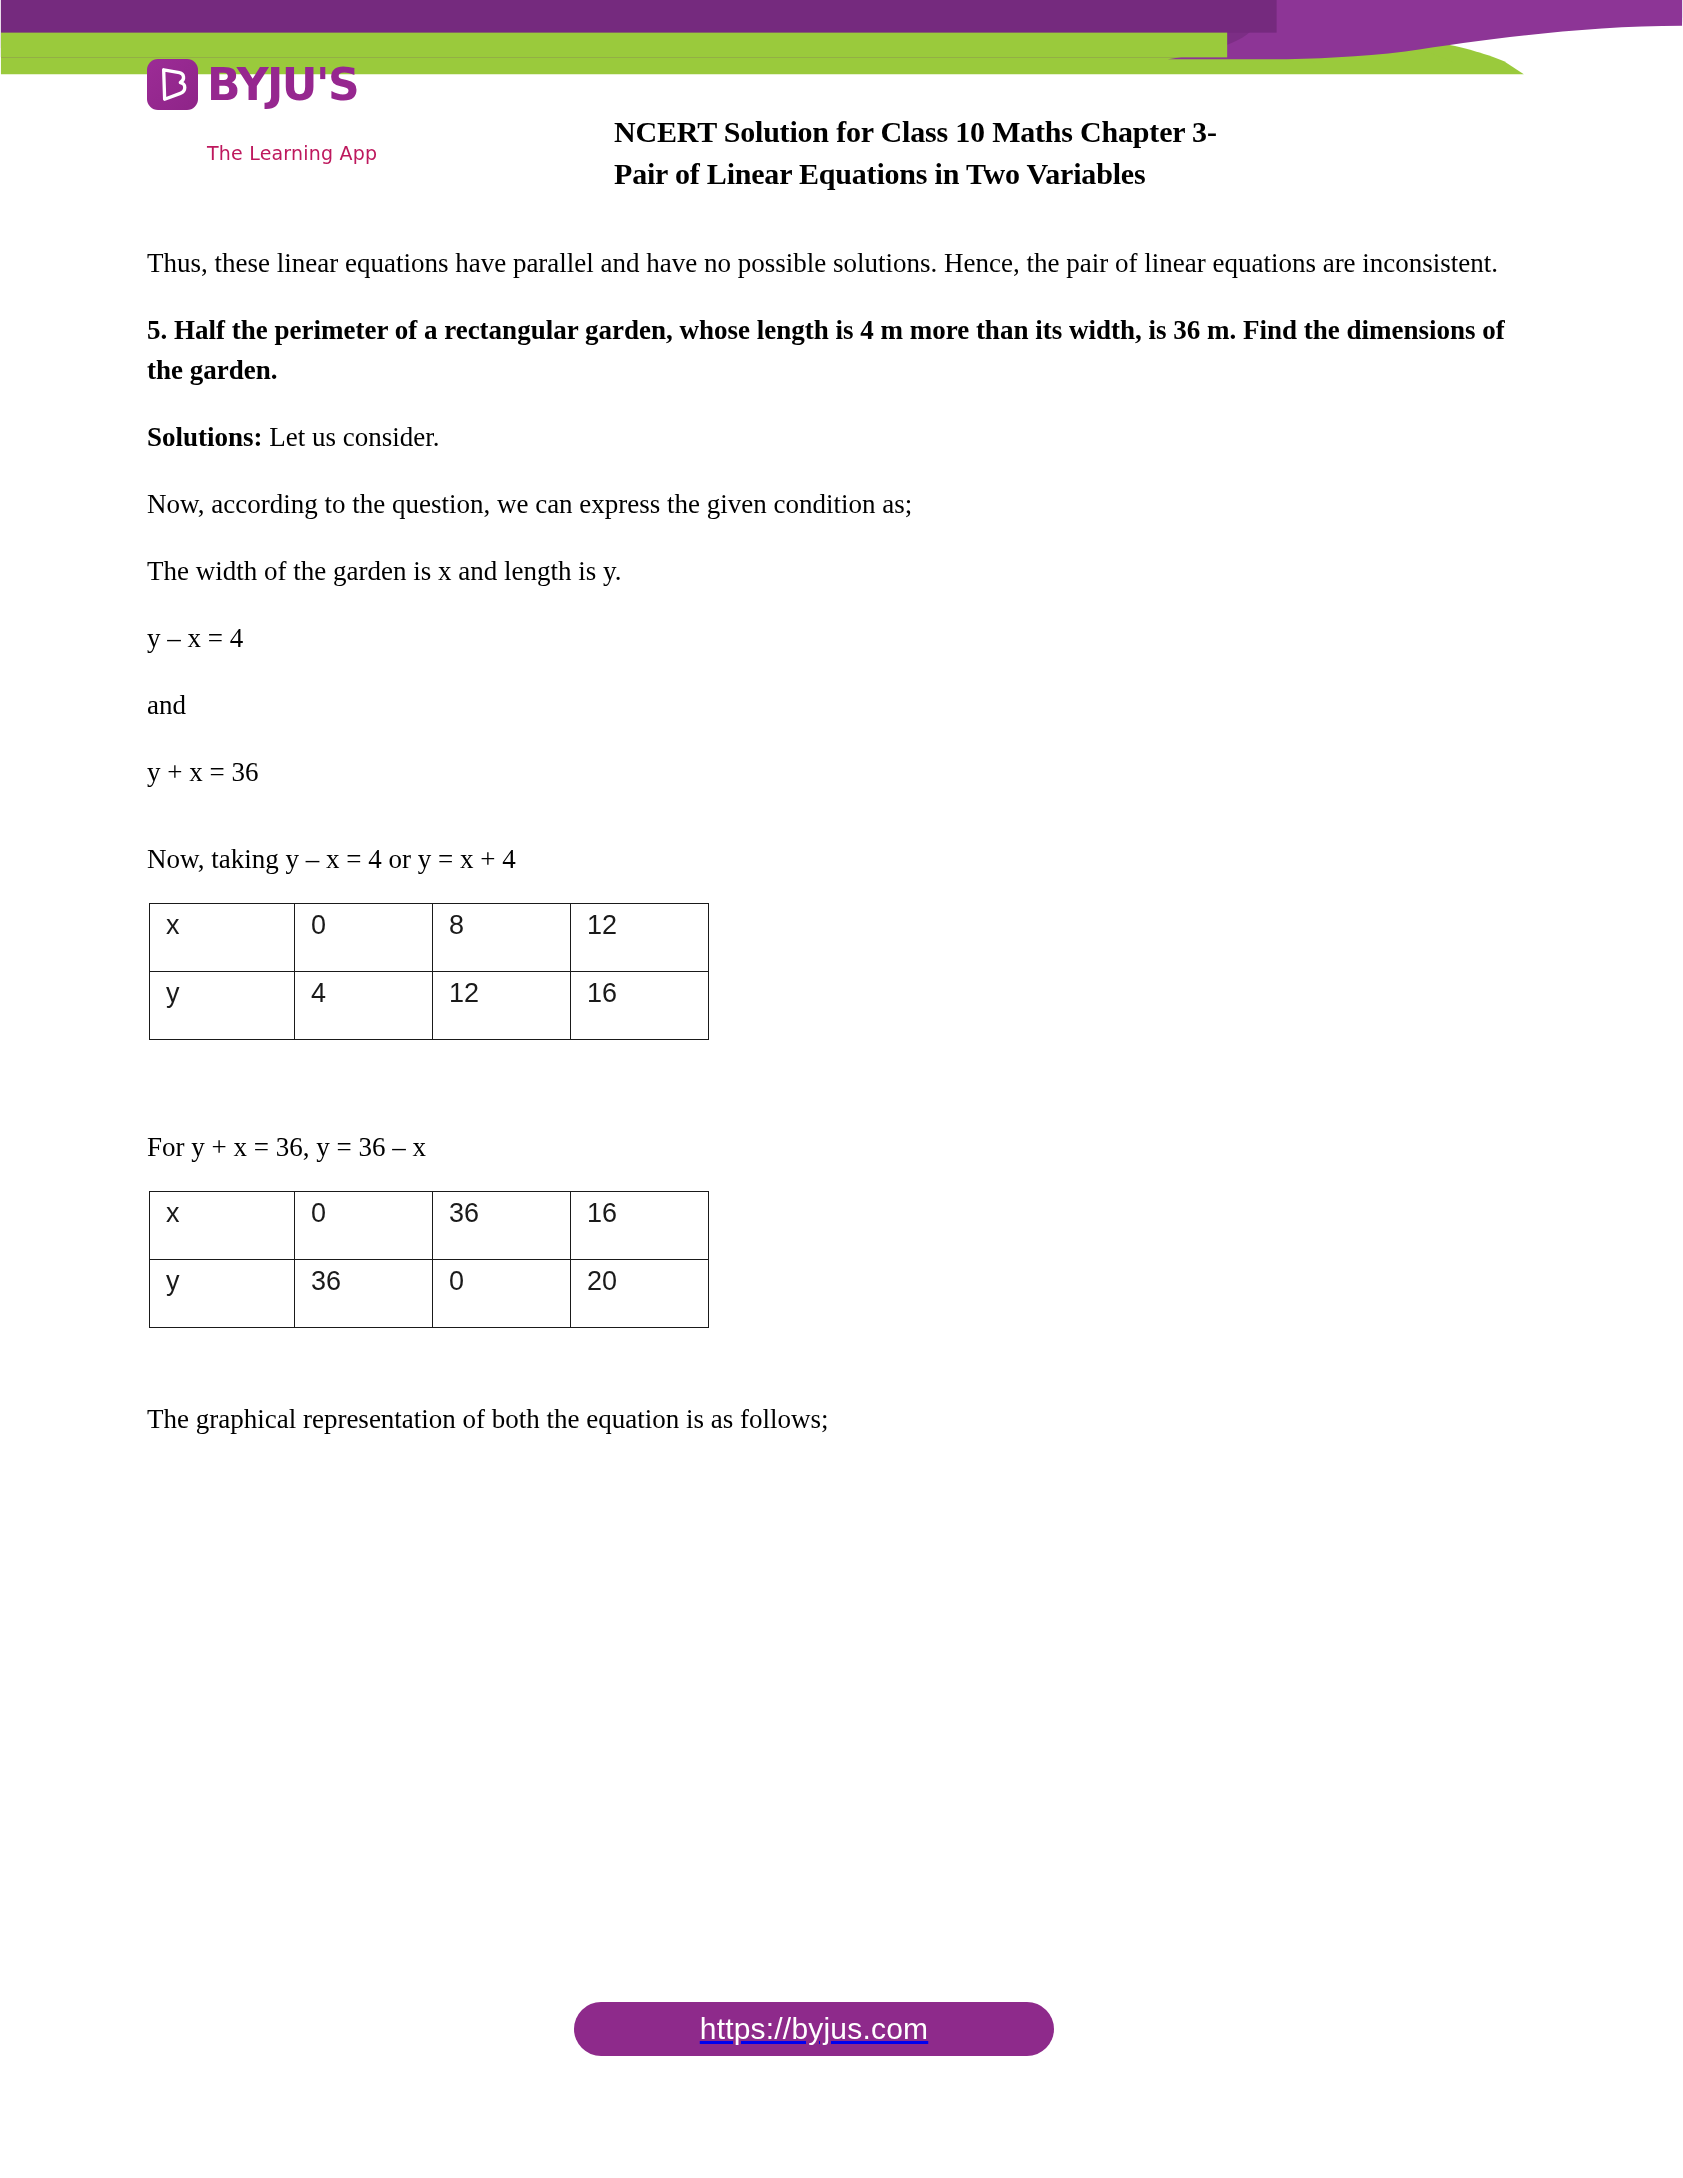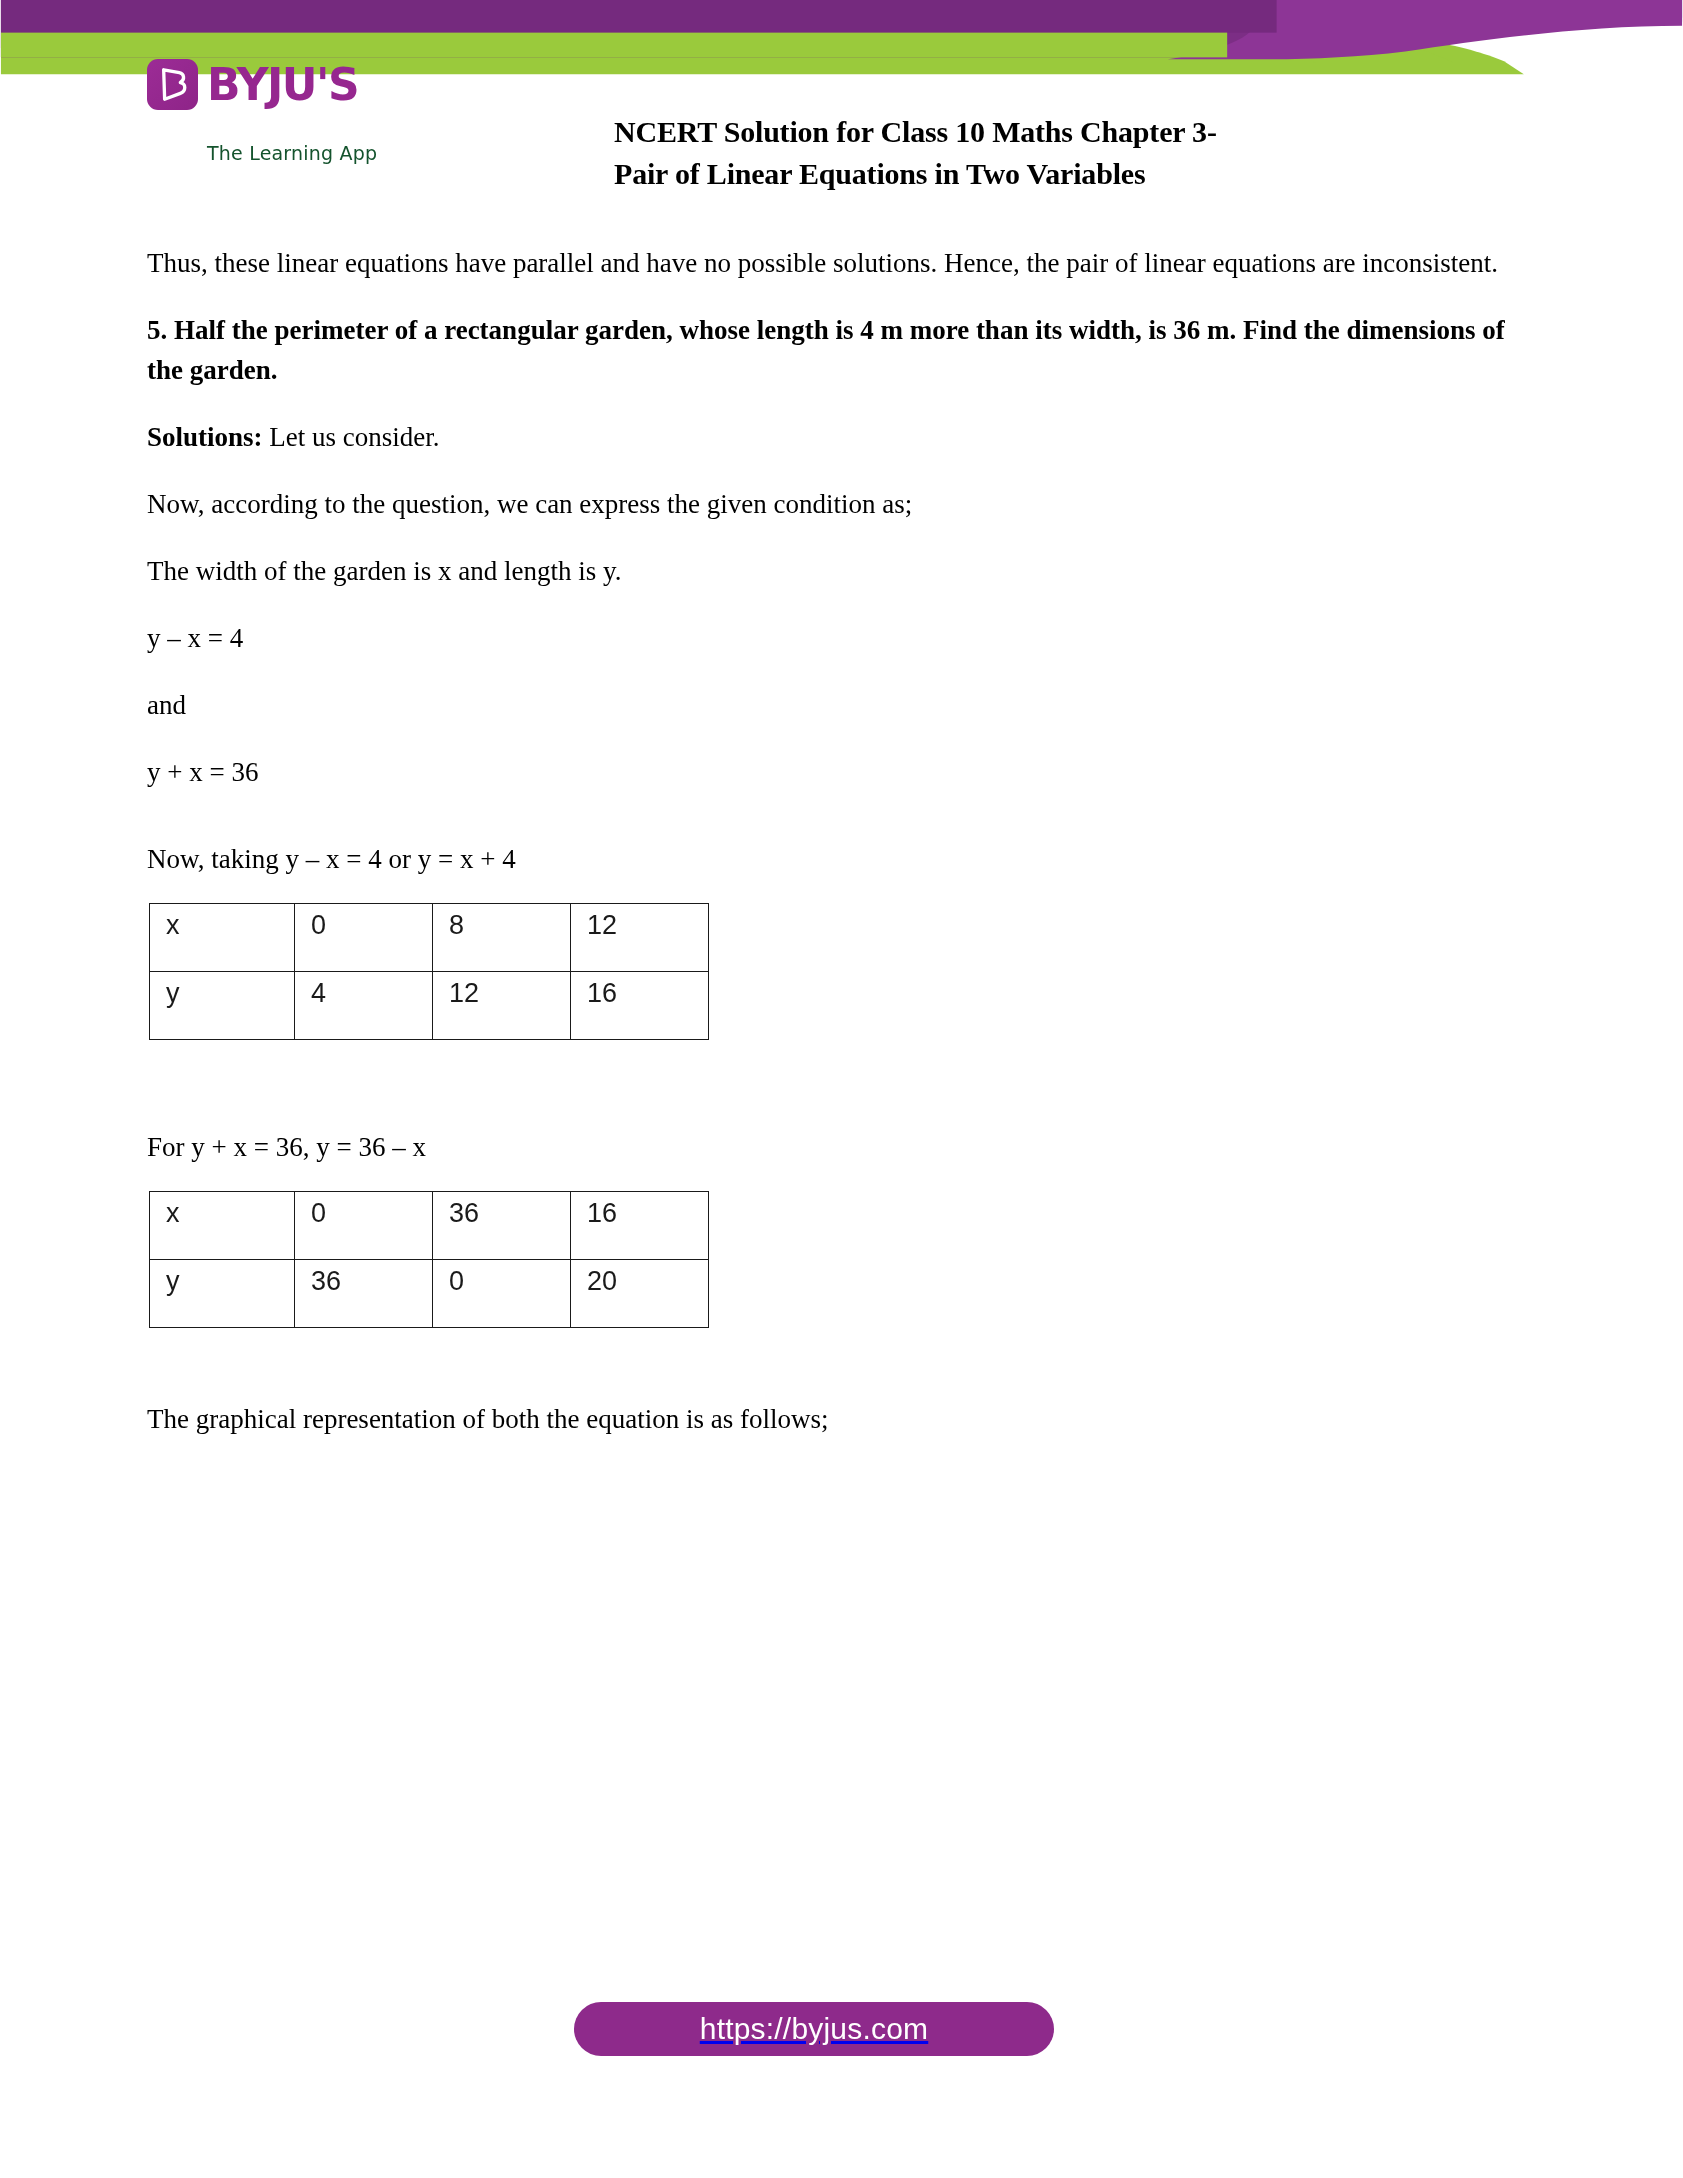--- a/index.html
+++ b/index.html
@@ -62,21 +62,21 @@
     font-family: "DejaVu Sans", sans-serif;
     font-weight: bold;
     font-size: 44px;
     letter-spacing: -1.5px;
     color: #96278F;
     line-height: 44px;
   }
   .logo-tag {
     font-family: "DejaVu Sans", sans-serif;
     font-size: 19px;
-    color: #14532d;
+    color: #be185d;
     margin-left: 60px;
     margin-top: 3px;
     letter-spacing: 0.2px;
   }
 
   .doc-title {
     position: absolute;
     left: 614px;
     top: 8px;
     width: 792px;

